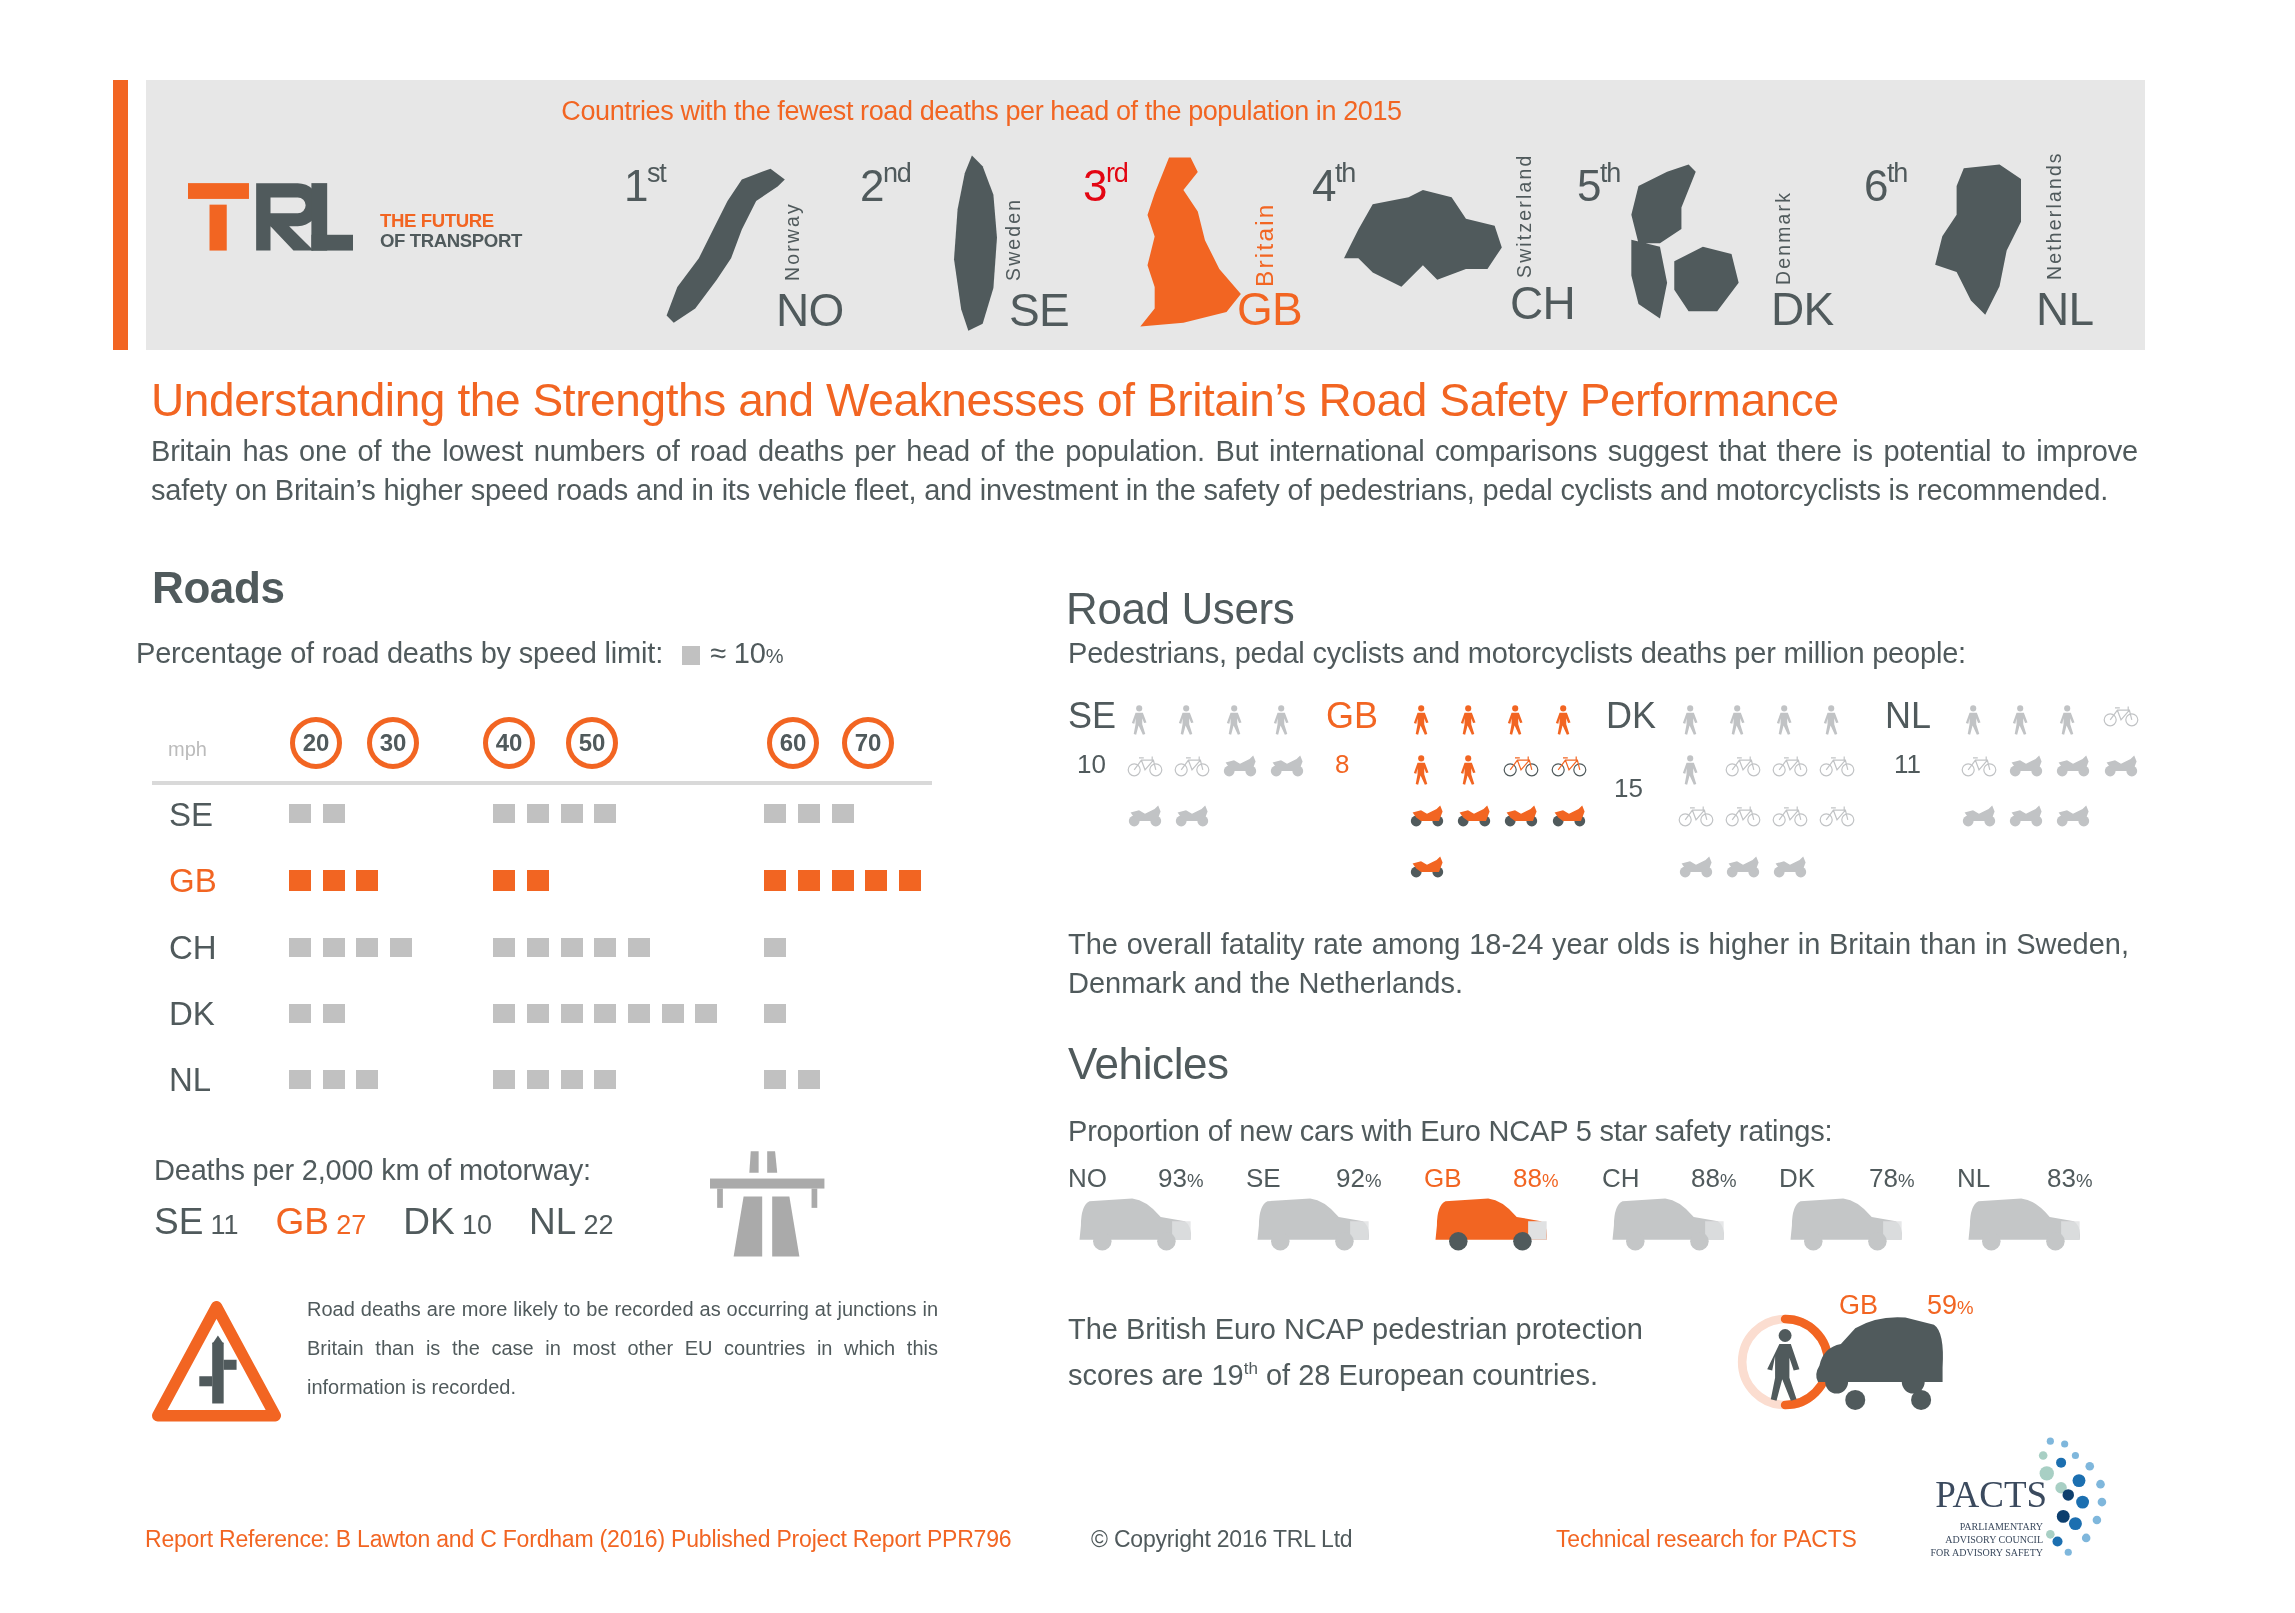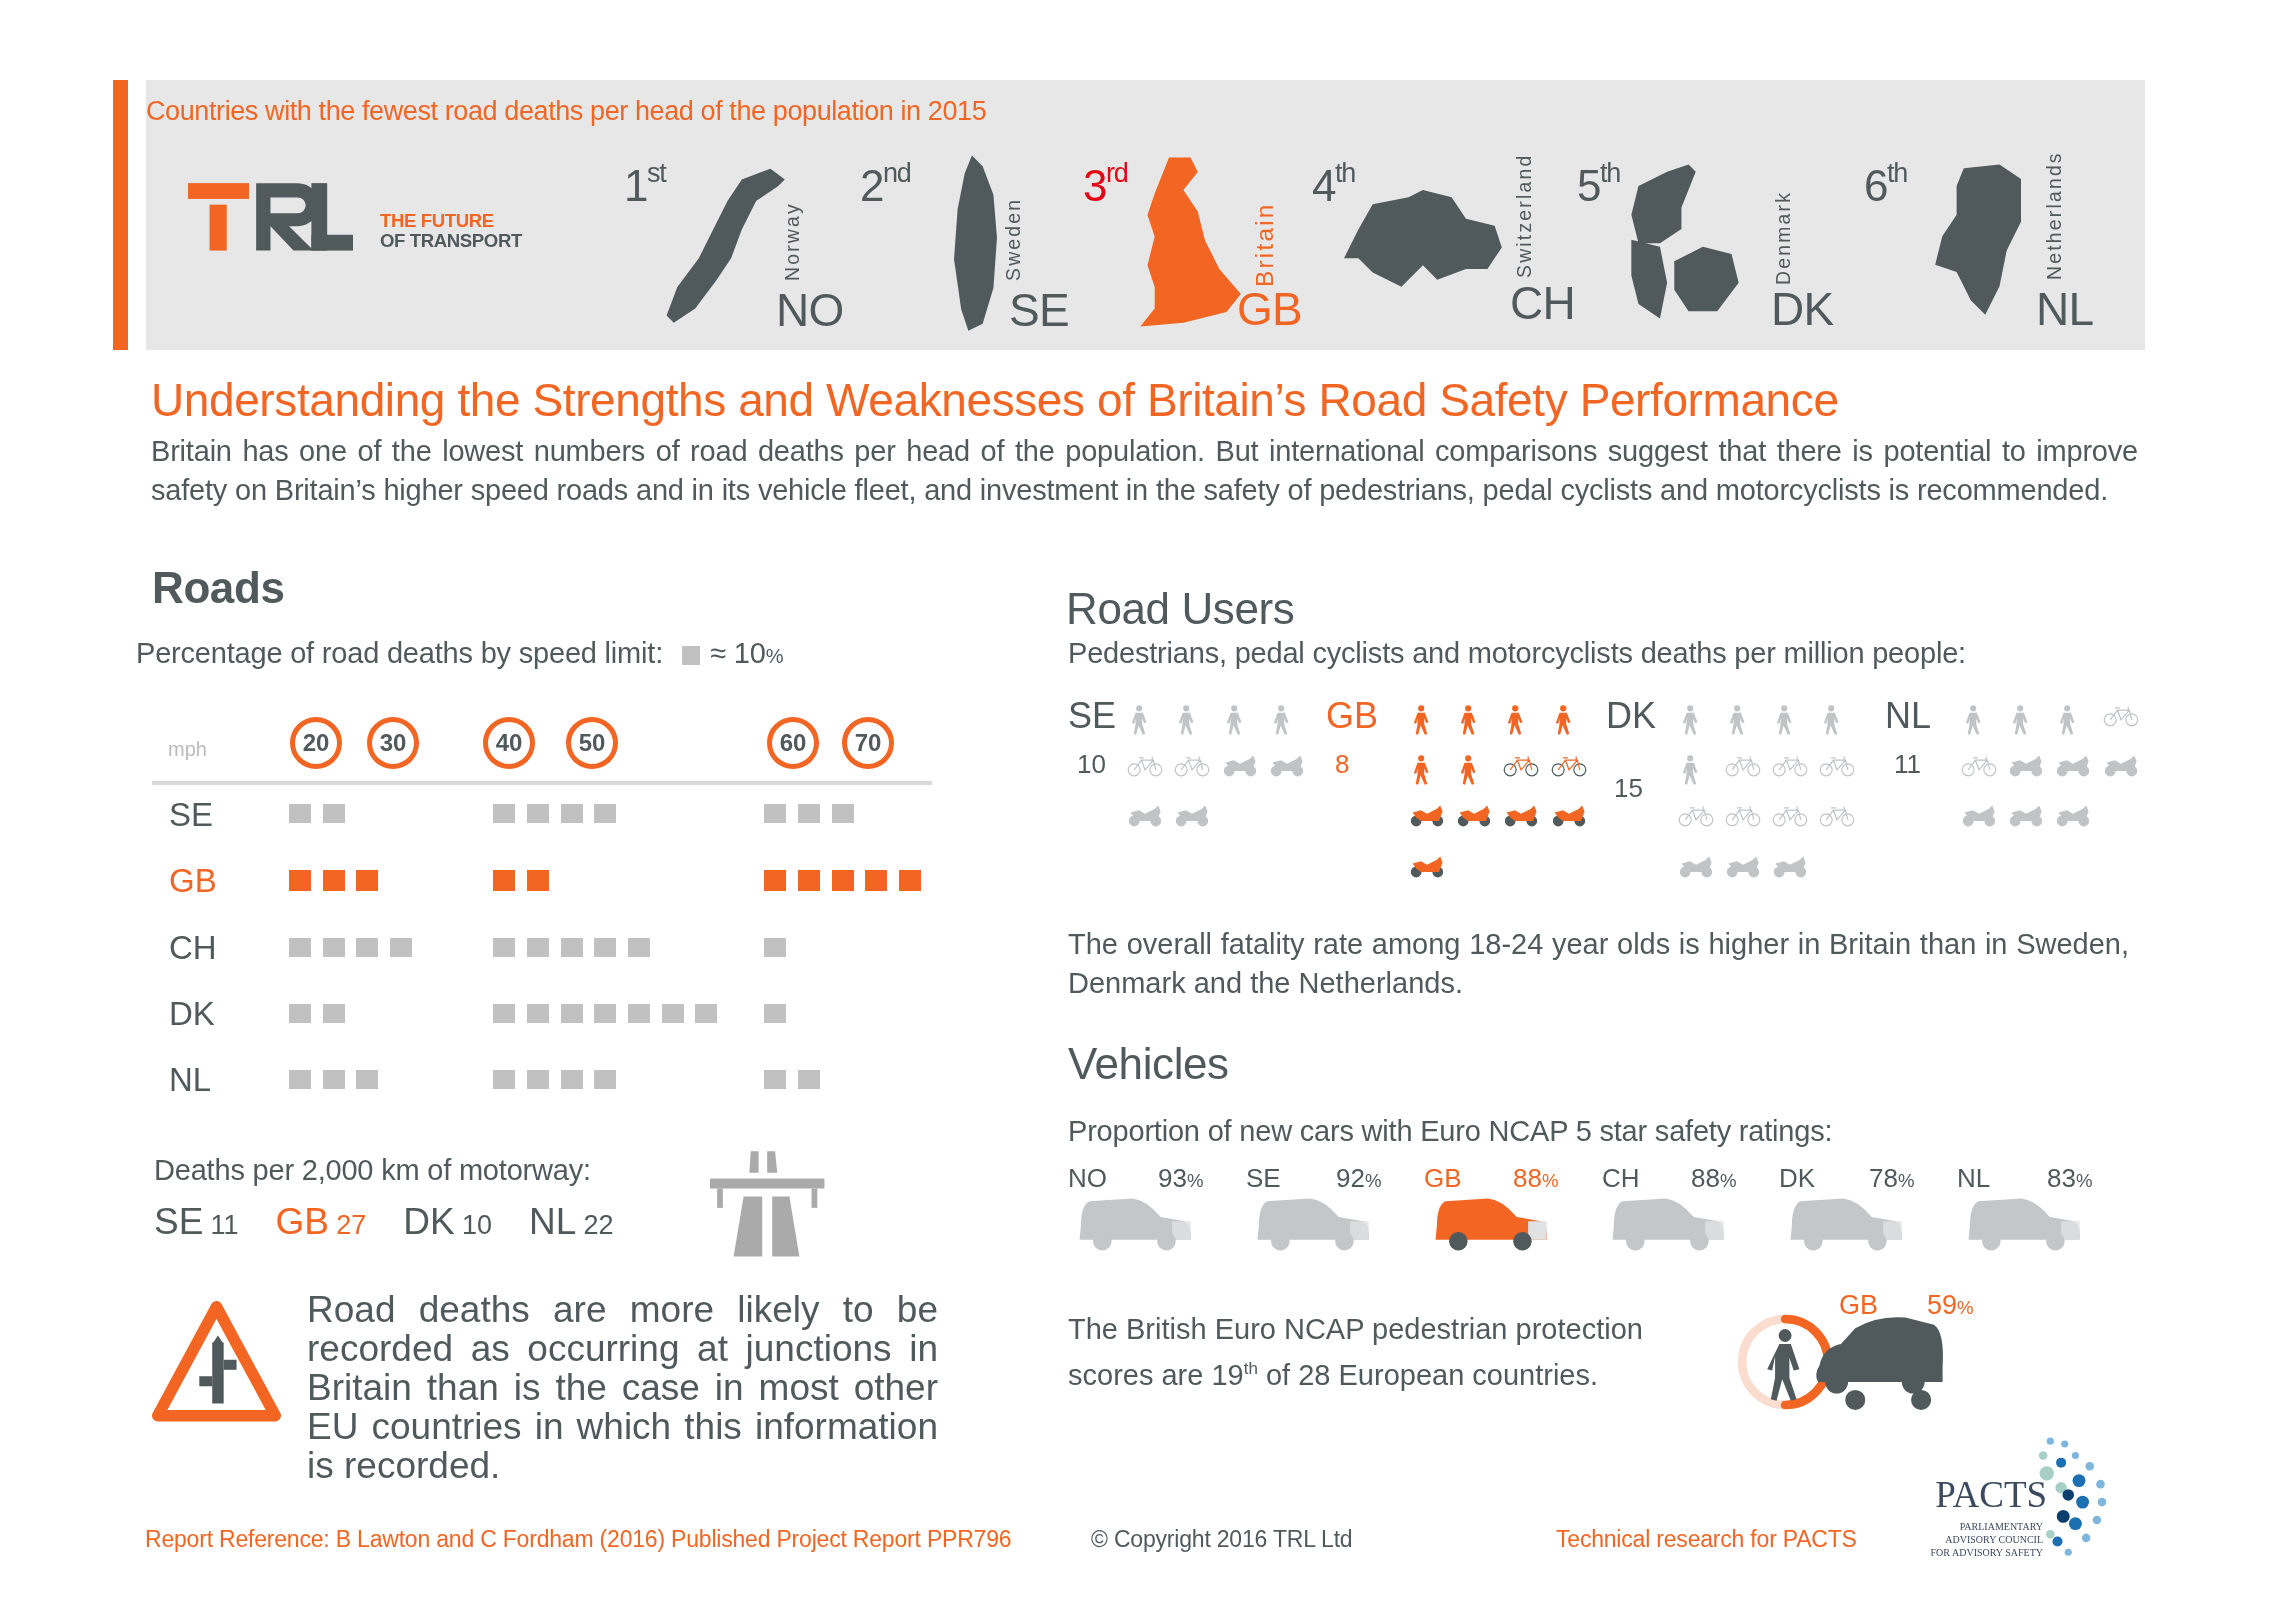--- a/index.html
+++ b/index.html
@@ -2,21 +2,21 @@
 <html style="font-size:11.5px"><head>
 <meta charset="utf-8">
 <style>
   html, body { margin:0; padding:0; background:#ffffff; }
   body { width:2295px; height:1613px; position:relative; overflow:hidden;
          font-family:"Liberation Sans", sans-serif; color:#505A5C; }
   .abs { position:absolute; }
   .orange { color:#F26522; }
   .sideBar { left:113px; top:80px; width:15px; height:270px; background:#F26522; }
   .band { left:146px; top:80px; width:1999px; height:270px; background:#E7E7E7; }
-  .bandTitle { left:146px; width:1671px; top:96px; text-align:left; font-size:27px; color:#F26522; letter-spacing:-0.4px; }
+  .bandTitle { left:146px; width:1671px; top:96px; text-align:center; font-size:27px; color:#F26522; letter-spacing:-0.4px; }
   .logo { left:188px; top:183px; width:358px; height:72px; }
   .rank { font-size:44px; color:#505A5C; letter-spacing:-1.4px; }
   .rank sup { font-size:27px; vertical-align:top; position:relative; top:-2.9px; }
   .rankRed { color:#E30613; }
   .cname { font-size:19.4px; letter-spacing:2.2px; transform-origin:left top; transform:rotate(-90deg); white-space:nowrap; }
   .ccode { font-size:46px; letter-spacing:-0.7px; }
   .mainTitle { left:151px; top:373px; font-size:46px; color:#F26522; letter-spacing:-0.4px; white-space:nowrap; }
   .intro { left:151px; top:432px; width:1987px; font-size:29px; line-height:39px; text-align:justify; letter-spacing:-0.2px; }
   .h2 { font-size:44px; color:#505A5C; letter-spacing:-0.4px; }
   .sub { font-size:29px; letter-spacing:-0.2px; }
@@ -195,21 +195,21 @@
   <polygon points="87,63 111,63 125,147 87,147" fill="#AAAAAA"></polygon>
 </svg>
 
 <svg class="abs" style="left:152px;top:1301px;" width="129" height="129" viewBox="0 0 180 180">
   <polygon points="90,8 172,160 8,160" fill="#fff" stroke="#F26522" stroke-width="16" stroke-linejoin="round"></polygon>
   <polygon points="84,60 92,48 100,60" fill="#505A5C"></polygon>
   <rect x="84" y="58" width="16" height="85" fill="#505A5C"></rect>
   <rect x="100" y="82" width="18" height="14" fill="#505A5C"></rect>
   <rect x="66" y="105" width="18" height="14" fill="#505A5C"></rect>
 </svg>
-<div class="abs" style="left:307px;top:1290px;width:631px;font-size:37px;line-height:39px;text-align:justify;">Road deaths are more likely to be recorded as occurring at junctions in Britain than is the case in most other EU countries in which this information is recorded.</div>
+<div class="abs" style="left:307px;top:1290px;width:631px;font-size:20px;line-height:39px;text-align:justify;">Road deaths are more likely to be recorded as occurring at junctions in Britain than is the case in most other EU countries in which this information is recorded.</div>
 
 <div class="abs h2" style="left:1066px;top:556px;margin-top:28px;">Road Users</div>
 <div class="abs sub" style="left:1068px;top:637px;">Pedestrians, pedal cyclists and motorcyclists deaths per million people:</div>
 <div id="roadUsers">
     <div class="abs ruLabel" style="left: 1068px; top: 695px;">SE</div>
     <div class="abs ruNum" style="left: 1077px; top: 749px;">10</div>
     <div class="icon" style="left: 1127px; top: 704px;"><svg viewBox="0 0 40 50" width="24.4" height="32">
         <circle cx="20" cy="6" r="5" fill="#C1C3C5"></circle>
         <path d="M14 13h12l6 16-4 1-3-8v10l5 16-4 1-7-15-4 15-4-1 3-16V22l-2 9-4-1z" fill="#C1C3C5"></path>
       </svg></div>

